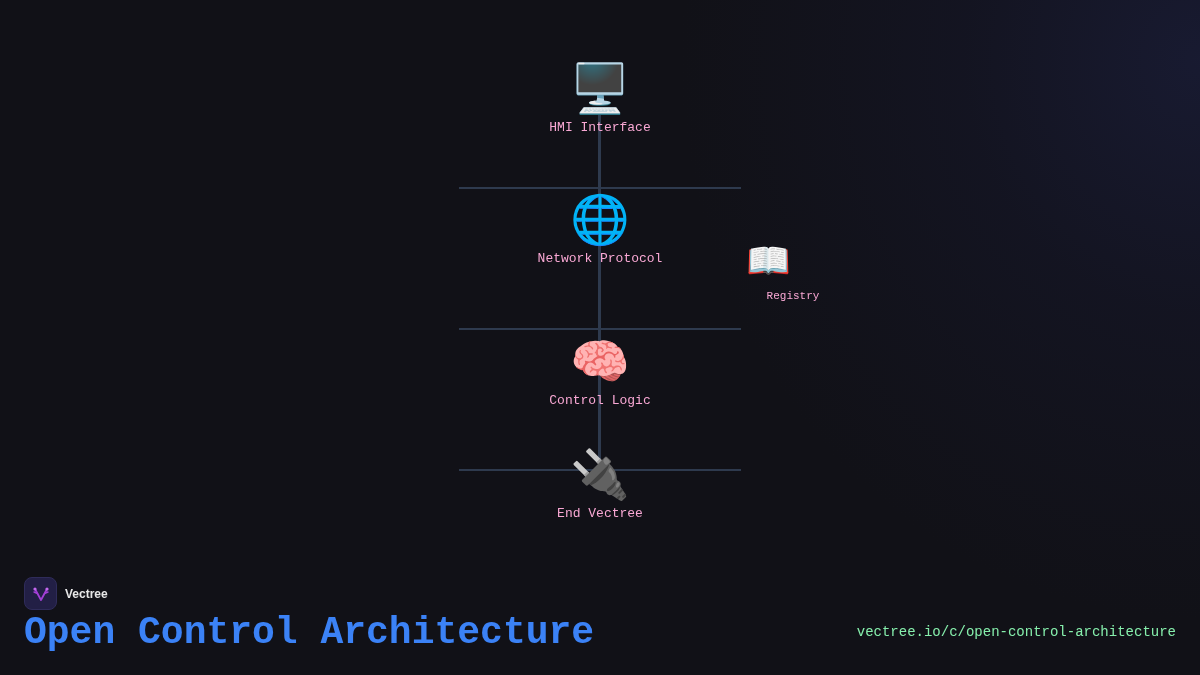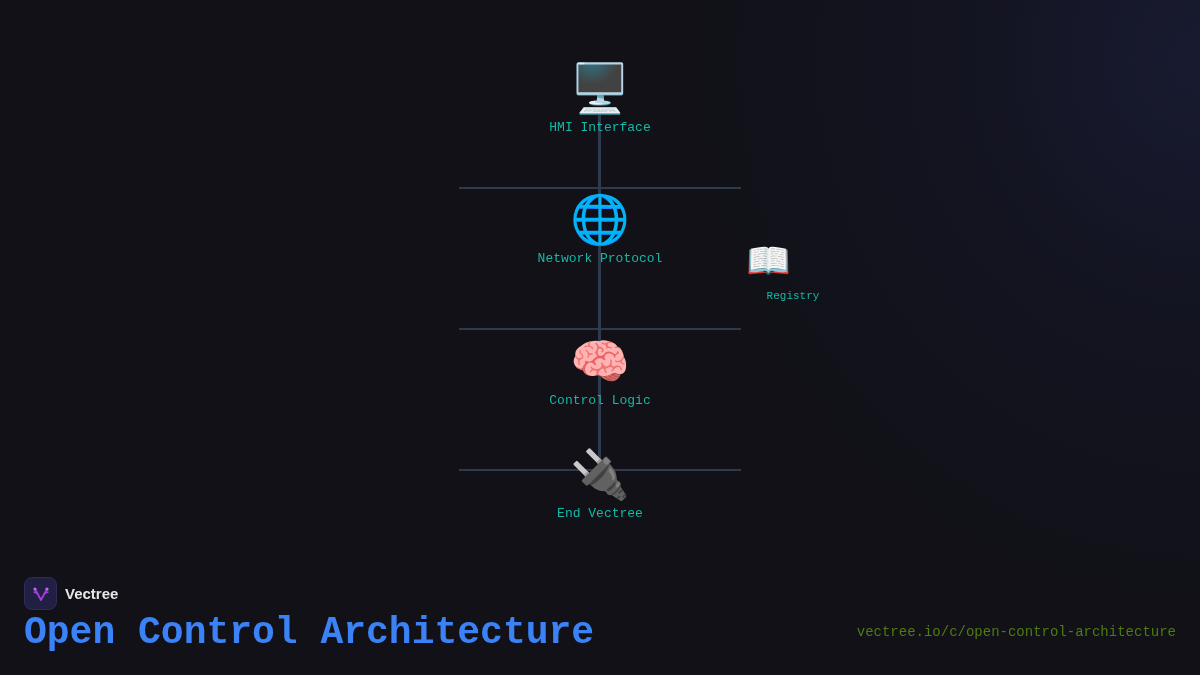--- a/index.html
+++ b/index.html
@@ -48,21 +48,21 @@
       display: block;
       font-family: "DejaVu Sans", sans-serif;
       font-size: 48px;
       line-height: 56px;
       height: 56px;
     }
     .node .label {
       display: block;
       font-size: 13px;
       line-height: 16px;
-      color: #14b8a6;
+      color: #f9a8d4;
       margin-top: 4px;
     }
     .node.small .icon {
       font-size: 36px;
       line-height: 42px;
       height: 42px;
     }
     .node.small .label {
       font-size: 11px;
       margin-top: 6px;
@@ -83,41 +83,41 @@
       background: #221f45;
       border: 1px solid #2f2c5a;
       box-sizing: border-box;
       display: flex;
       align-items: center;
       justify-content: center;
     }
     .brand-name {
       font-family: "Liberation Sans", "DejaVu Sans", sans-serif;
       font-weight: bold;
-      font-size: 15px;
+      font-size: 12px;
       color: #e8e8e8;
     }
     .page-title {
       position: absolute;
       left: 24px;
       top: 610px;
       font-family: "Liberation Mono", "DejaVu Sans Mono", monospace;
       font-weight: bold;
       font-size: 38px;
       line-height: 46px;
       color: #3b82f6;
       margin: 0;
     }
     .page-url {
       position: absolute;
       right: 24px;
       top: 624px;
       font-family: "Liberation Mono", "DejaVu Sans Mono", monospace;
       font-size: 14px;
-      color: #4d7c0f;
+      color: #86efac;
       text-align: center;
     }
   </style>
 </head>
 <body>
 
 <div class="diagram">
   <div class="vline"></div>
   <div class="hline" style="top:187px"></div>
   <div class="hline" style="top:328px"></div>

